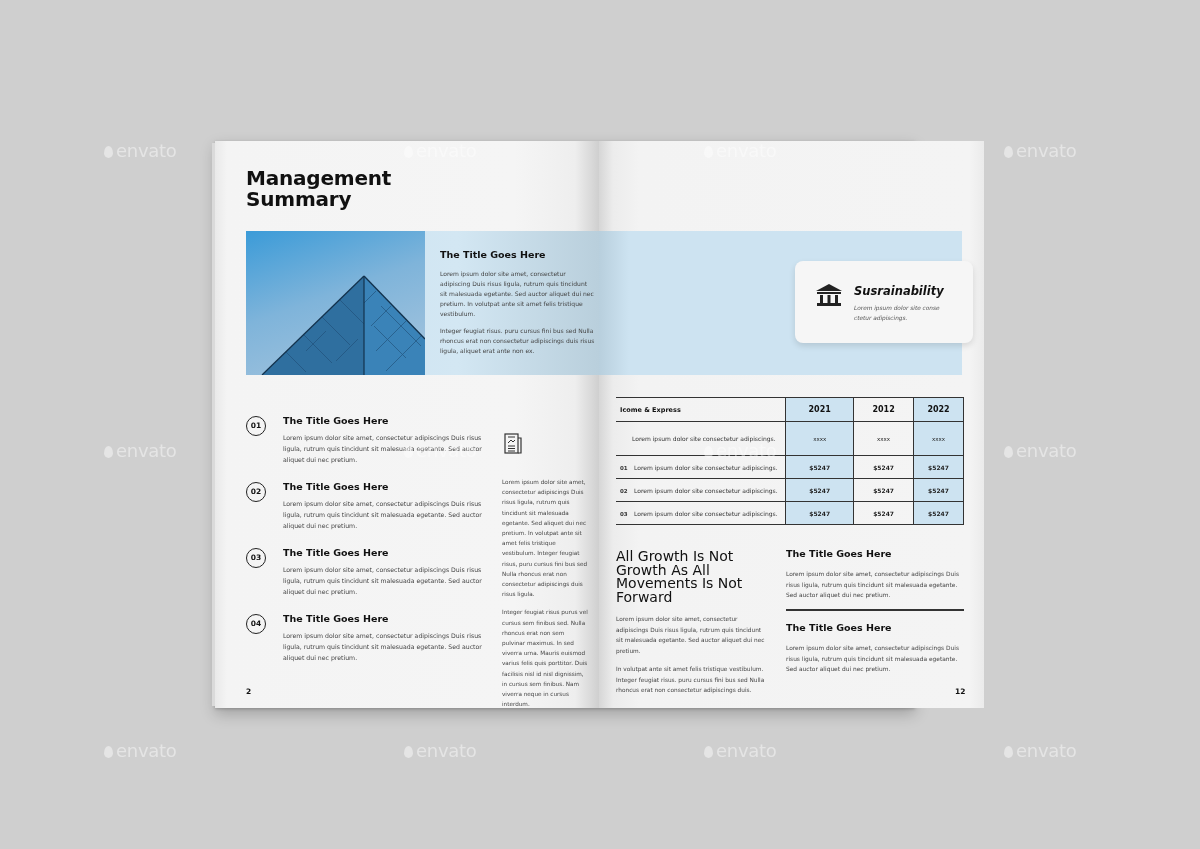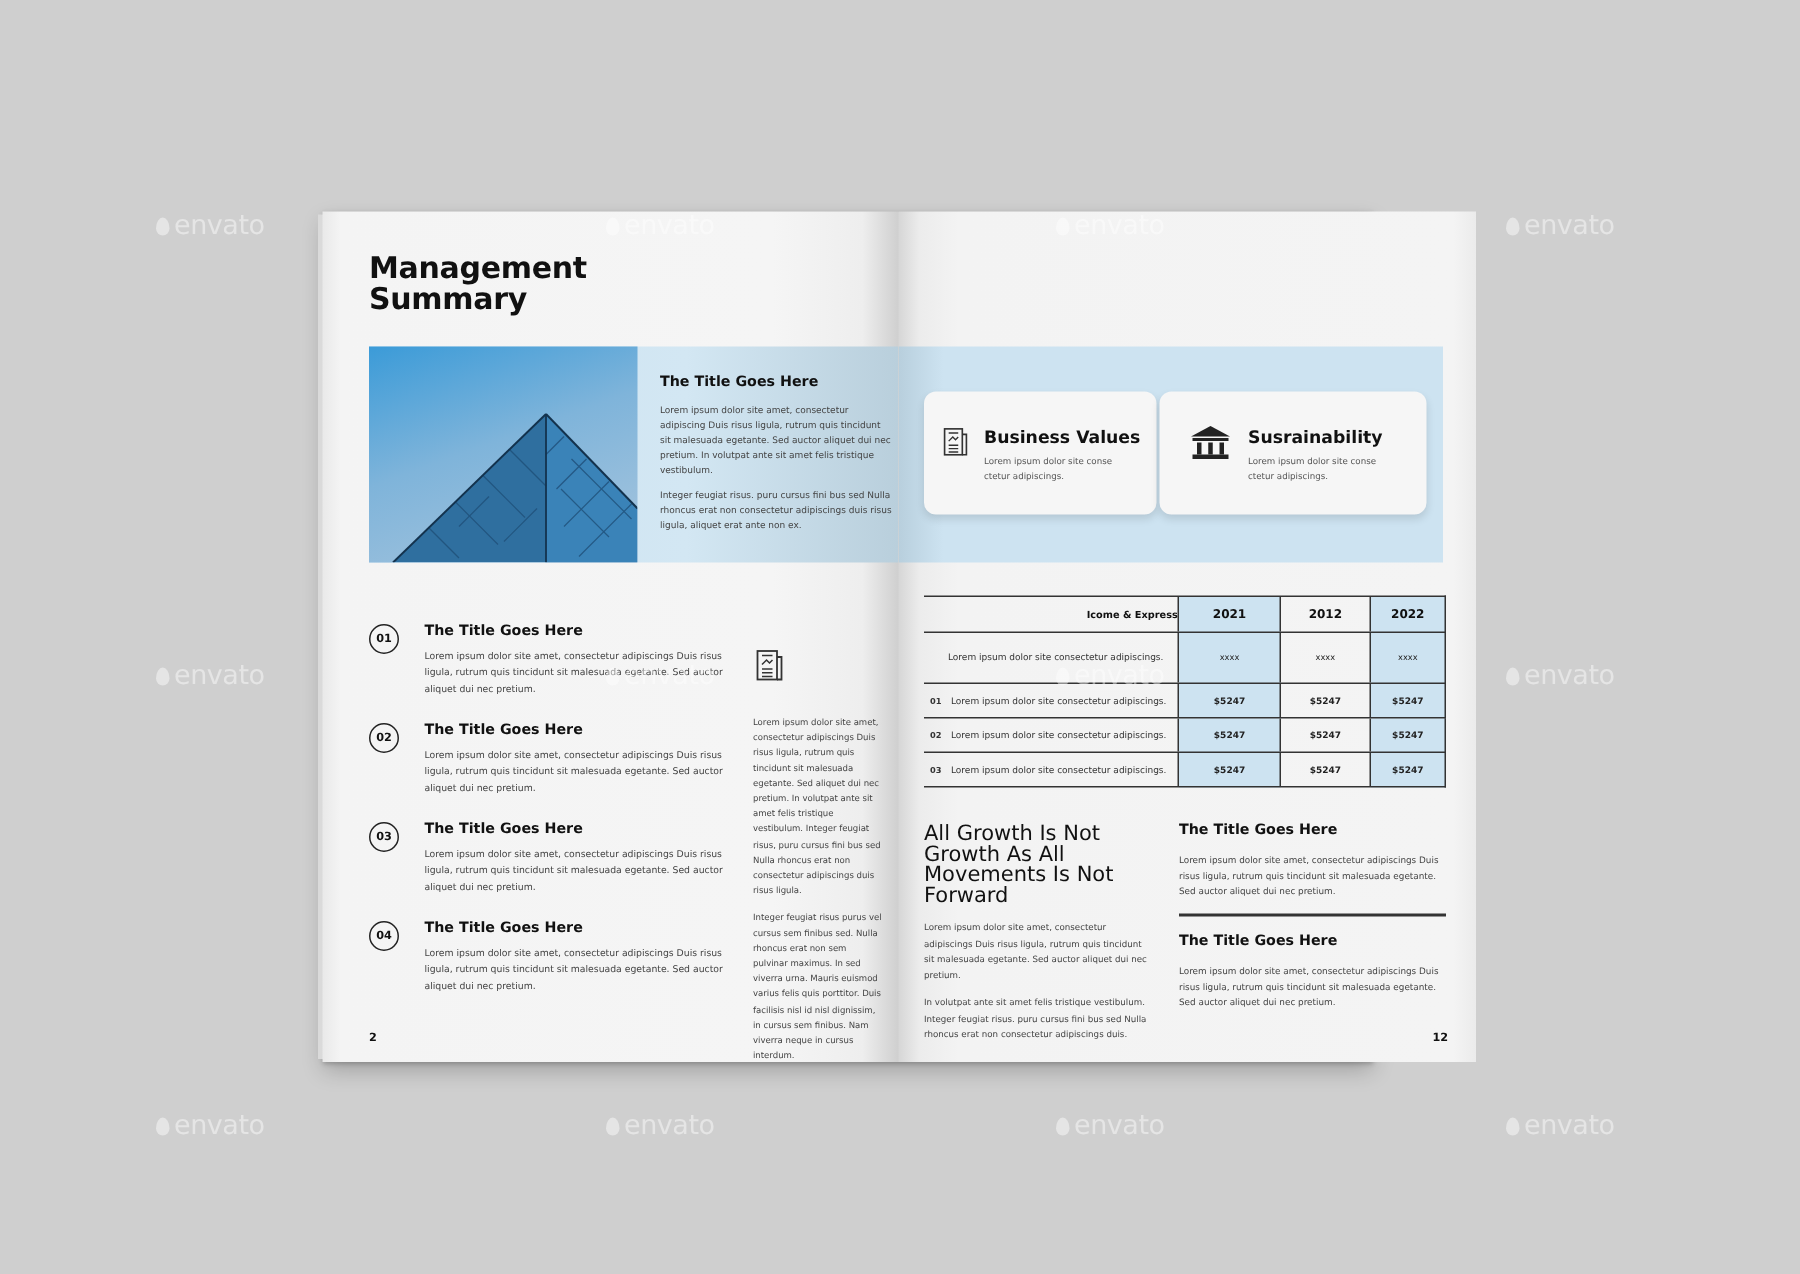--- a/index.html
+++ b/index.html
@@ -56,21 +56,21 @@
 
     .card { position: absolute; top: 120px; height: 82px; background: #f6f6f6; border-radius: 8px;
       box-shadow: 0 3px 6px rgba(0,0,0,0.12); }
     .card .ic { position: absolute; left: 11px; top: 22px; }
     .card h3 { position: absolute; left: 40px; top: 23px; font-size: 11.5px; font-weight: bold; color: #111; white-space: nowrap; }
     .card p { position: absolute; left: 40px; top: 42px; width: 100px; font-size: 5.8px; line-height: 10px; color: #555; }
 
     table.fin { position: absolute; left: 17px; top: 256px; width: 348px; border-collapse: collapse; }
     table.fin td, table.fin th { border-bottom: 1.2px solid #333; font-size: 6px; color: #333; height: 23px; }
     table.fin th { font-size: 8px; font-weight: bold; color: #111; height: 24px; border-top: 1.5px solid #333; }
-    table.fin th.lbl { font-size: 6.5px; text-align: right; padding-left: 4px; }
+    table.fin th.lbl { font-size: 6.5px; text-align: left; padding-left: 4px; }
     table.fin .yr { text-align: center; border-left: 1.2px solid #333; }
     table.fin .hl { background: #cde3f1; }
     table.fin .last { border-right: 1.2px solid #333; margin-left: 45px; }
     table.fin td.desc { padding-left: 4px; }
     table.fin td.val { text-align: center; font-weight: bold; font-size: 6px; color: #222; border-left: 1.2px solid #333; }
     table.fin td.xx { font-weight: normal; font-size: 5.5px; }
     table.fin tr.tall td { height: 34px; }
     .rn { display: inline-block; width: 14px; font-weight: bold; font-size: 5.5px; }
 
     .growth { position: absolute; left: 17px; top: 409px; width: 150px; }
@@ -170,35 +170,22 @@
       <p>Lorem ipsum dolor site amet, consectetur adipiscings Duis risus ligula, rutrum quis tincidunt sit malesuada egetante. Sed aliquet dui nec pretium. In volutpat ante sit amet felis tristique vestibulum. Integer feugiat risus, puru cursus fini bus sed Nulla rhoncus erat non consectetur adipiscings duis risus ligula.</p>
       <p>Integer feugiat risus purus vel cursus sem finibus sed. Nulla rhoncus erat non sem pulvinar maximus. In sed viverra urna. Mauris euismod varius felis quis porttitor. Duis facilisis nisl id nisl dignissim, in cursus sem finibus. Nam viverra neque in cursus interdum.</p>
     </div>
 
     <div class="pnum" style="left:31px;top:546px;">2</div>
   </div>
 
   <div class="page right">
     <div class="hero-band r"></div>
 
-    <div class="card" style="left:17px;width:155px;">
-      <svg class="ic" width="20" height="24" viewBox="0 0 22 24">
-        <rect x="3" y="2" width="13" height="19" fill="none" stroke="#333" stroke-width="1.2"></rect>
-        <path d="M16 6 h3 v15 h-3" fill="none" stroke="#333" stroke-width="1.2"></path>
-        <line x1="6" y1="5" x2="13" y2="5" stroke="#333" stroke-width="1"></line>
-        <path d="M6 11 l3 -3 l2 2 l2 -2" fill="none" stroke="#333" stroke-width="1"></path>
-        <line x1="6" y1="14" x2="13" y2="14" stroke="#333" stroke-width="1"></line>
-        <line x1="6" y1="16.5" x2="13" y2="16.5" stroke="#333" stroke-width="1"></line>
-        <line x1="6" y1="19" x2="13" y2="19" stroke="#333" stroke-width="1"></line>
-      </svg>
-      <h3>Business Values</h3>
-      <p>Lorem ipsum dolor site conse ctetur adipiscings.</p>
-    </div>
-
-    <div class="card" style="left:174px;width:178px;">
+
+    <div class="card" style="left:196px;width:178px;font-style:italic;">
       <svg class="ic" style="left:20px;top:22px;" width="28" height="24" viewBox="0 0 28 24">
         <polygon points="14,1 27,8 1,8" fill="#222"></polygon>
         <rect x="2" y="9" width="24" height="2" fill="#222"></rect>
         <rect x="5" y="12" width="3" height="8" fill="#222"></rect>
         <rect x="12.5" y="12" width="3" height="8" fill="#222"></rect>
         <rect x="20" y="12" width="3" height="8" fill="#222"></rect>
         <rect x="2" y="20" width="24" height="3" fill="#222"></rect>
       </svg>
       <h3 style="left:59px;">Susrainability</h3>
       <p style="left:59px;">Lorem ipsum dolor site conse ctetur adipiscings.</p>

